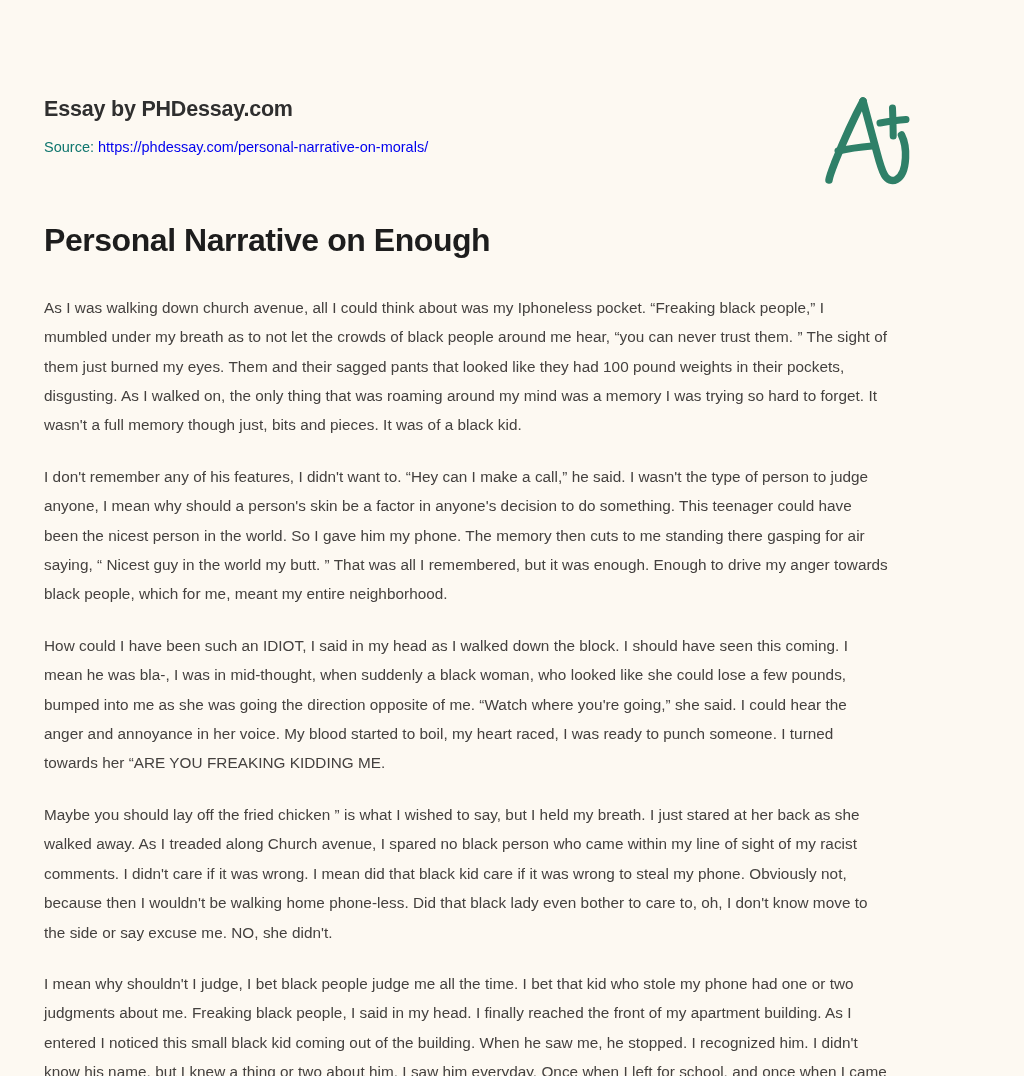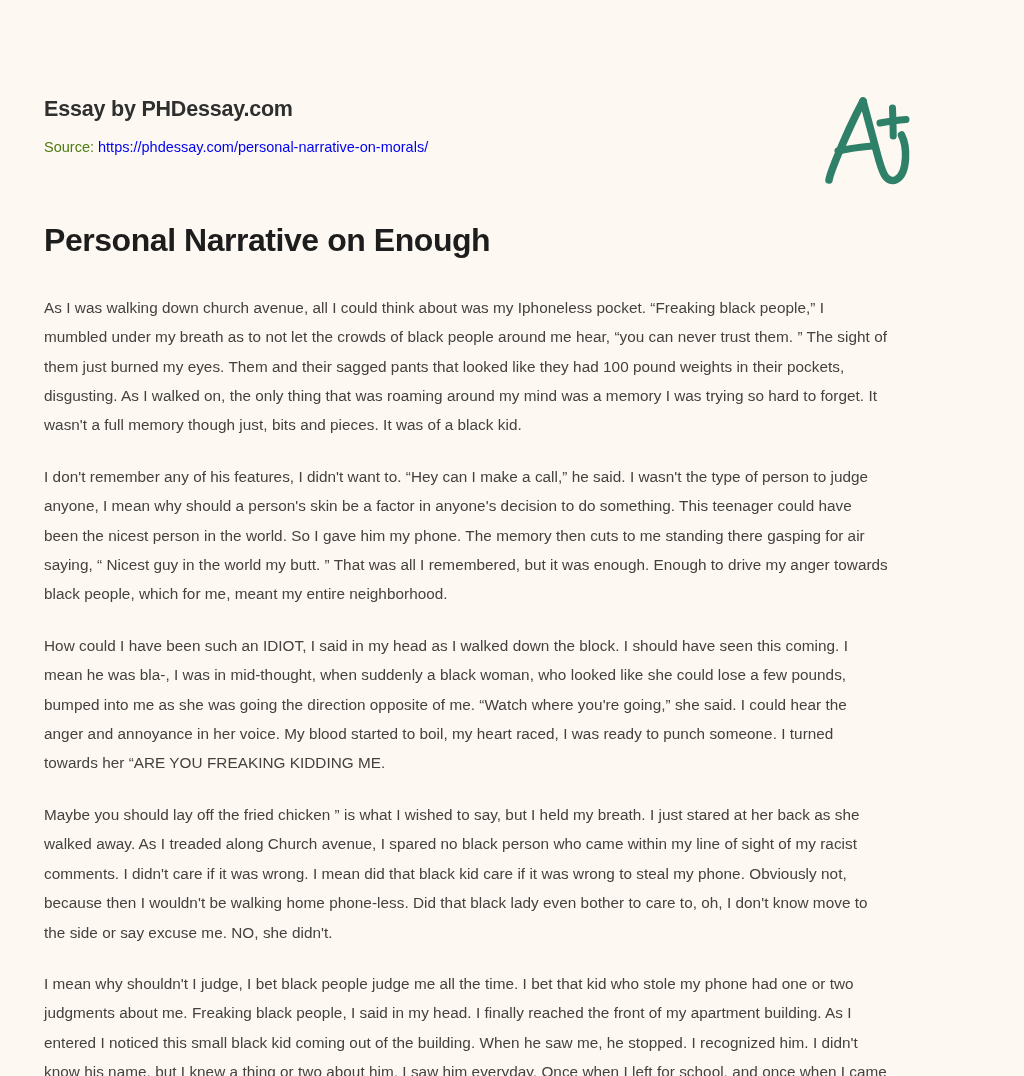--- a/index.html
+++ b/index.html
@@ -38,21 +38,21 @@
     line-height: 1.1;
   }
   .source-line {
     margin-top: 17px;
     font-size: 14.5px;
     line-height: 1.2;
     color: #8c8c8c;
     white-space: nowrap;
   }
   .source-label {
-    color: #4d7c0f;
+    color: #0f766e;
   }
   .source-url {
     color: #28806',
     color: #238066;
     text-decoration: none;
   }
 
   /* ---------- logo ---------- */
   .logo {
     position: absolute;

